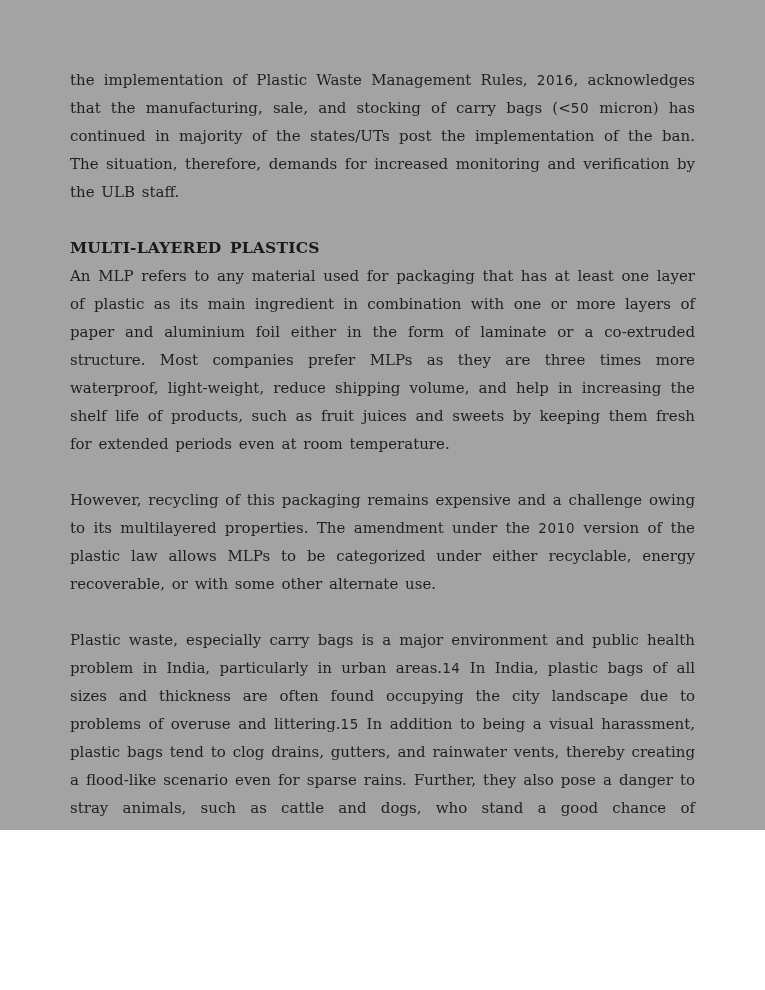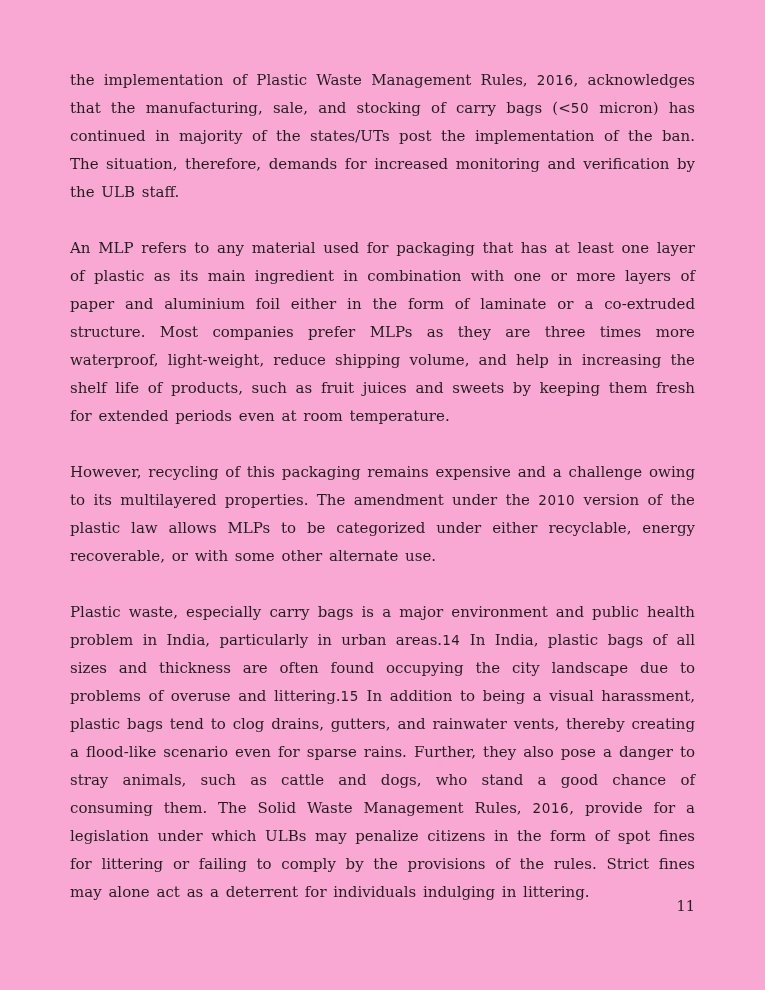--- a/index.html
+++ b/index.html
@@ -9,22 +9,22 @@
   }
   body {
     width: 765px;
     height: 990px;
     font-family: "DejaVu Serif", serif;
     color: #1f1f1f;
   }
   .page {
     position: relative;
     width: 765px;
-    height: 990px;
-    background: #f9a8d4;
+    height: 830px;
+    background: #a3a3a3;
     overflow: hidden;
   }
   .content {
     position: absolute;
     left: 70px;
     right: 70px;
     top: 66px;
   }
   .body-para {
     margin: 0 0 28px 0;
@@ -58,20 +58,21 @@
     color: #1f1f1f;
   }
 </style>
 </head>
 <body>
 
 <div class="page">
   <div class="content">
     <p class="body-para">the implementation of Plastic Waste Management Rules, <span class="num">2016</span>, acknowledges that the manufacturing, sale, and stocking of carry bags (&lt;<span class="num">50</span> micron) has continued in majority of the states/UTs post the implementation of the ban. The situation, therefore, demands for increased monitoring and verification by the ULB staff.</p>
 
+    <h2 class="section-heading">MULTI-LAYERED PLASTICS</h2>
 
     <p class="body-para">An MLP refers to any material used for packaging that has at least one layer of plastic as its main ingredient in combination with one or more layers of paper and aluminium foil either in the form of laminate or a co-extruded structure. Most companies prefer MLPs as they are three times more waterproof, light-weight, reduce shipping volume, and help in increasing the shelf life of products, such as fruit juices and sweets by keeping them fresh for extended periods even at room temperature.</p>
 
     <p class="body-para">However, recycling of this packaging remains expensive and a challenge owing to its multilayered properties. The amendment under the <span class="num">2010</span> version of the plastic law allows MLPs to be categorized under either recyclable, energy recoverable, or with some other alternate use.</p>
 
     <p class="body-para">Plastic waste, especially carry bags is a major environment and public health problem in India, particularly in urban areas.<span class="num">14</span> In India, plastic bags of all sizes and thickness are often found occupying the city landscape due to problems of overuse and littering.<span class="num">15</span> In addition to being a visual harassment, plastic bags tend to clog drains, gutters, and rainwater vents, thereby creating a flood-like scenario even for sparse rains. Further, they also pose a danger to stray animals, such as cattle and dogs, who stand a good chance of consuming them. The Solid Waste Management Rules, <span class="num">2016</span>, provide for a legislation under which ULBs may penalize citizens in the form of spot fines for littering or failing to comply by the provisions of the rules. Strict fines may alone act as a deterrent for individuals indulging in littering.</p>
   </div>
 
   <div class="page-number">11</div>
 </div>

